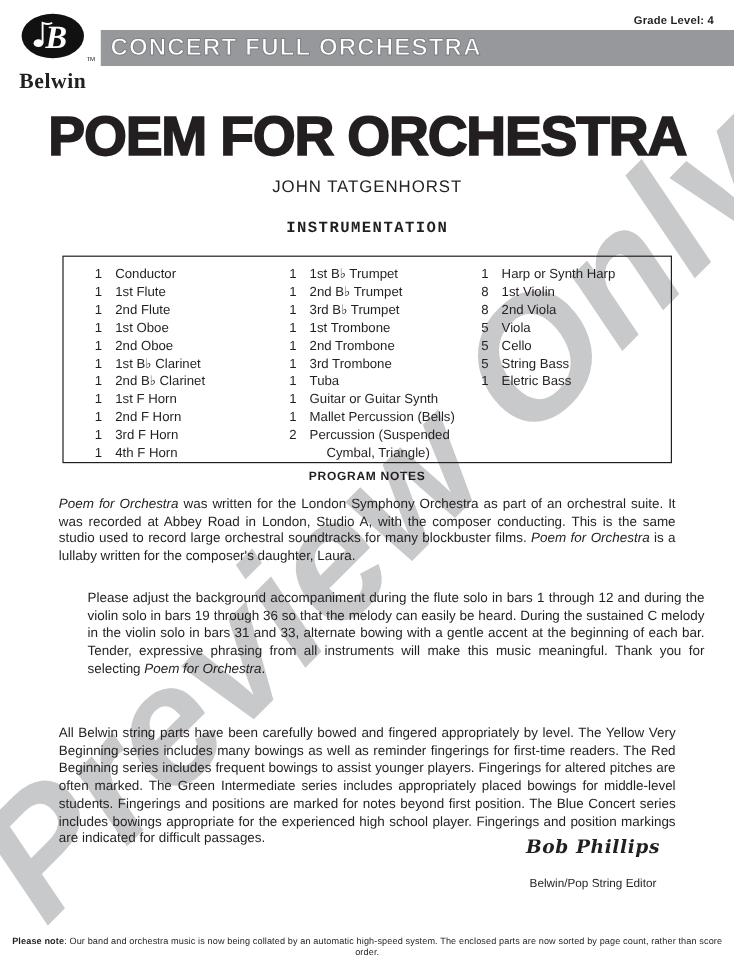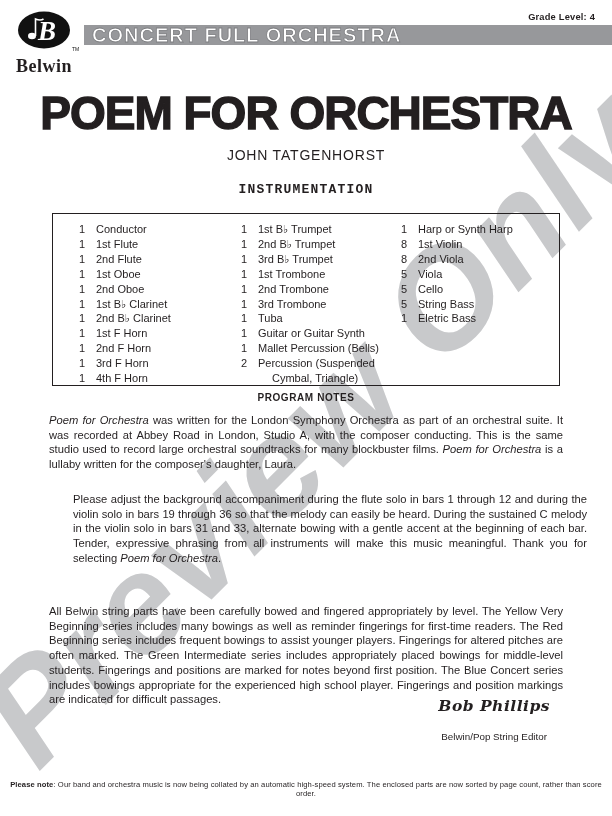--- a/index.html
+++ b/index.html
@@ -32,21 +32,21 @@
     transform:rotate(-45deg);
     white-space:nowrap;
     user-select:none;
   }
   
   .grade-level{
     position:absolute;top:12px;right:17px;
     font-size:9.3px;font-weight:600;letter-spacing:.2px;
   }
   .banner{
-    position:absolute;left:84px;top:25px;right:0;height:20px;
+    position:absolute;left:84px;top:25px;right:0;height:30px;
     background:var(--banner-gray);
     display:flex;align-items:center;
   }
   .banner-text{
     font-size:20px;font-weight:bold;letter-spacing:1px;
     color:#ffffff;
     padding-left:8px;
     -webkit-text-stroke:.8px #7d7e81;
     line-height:23px;
   }

